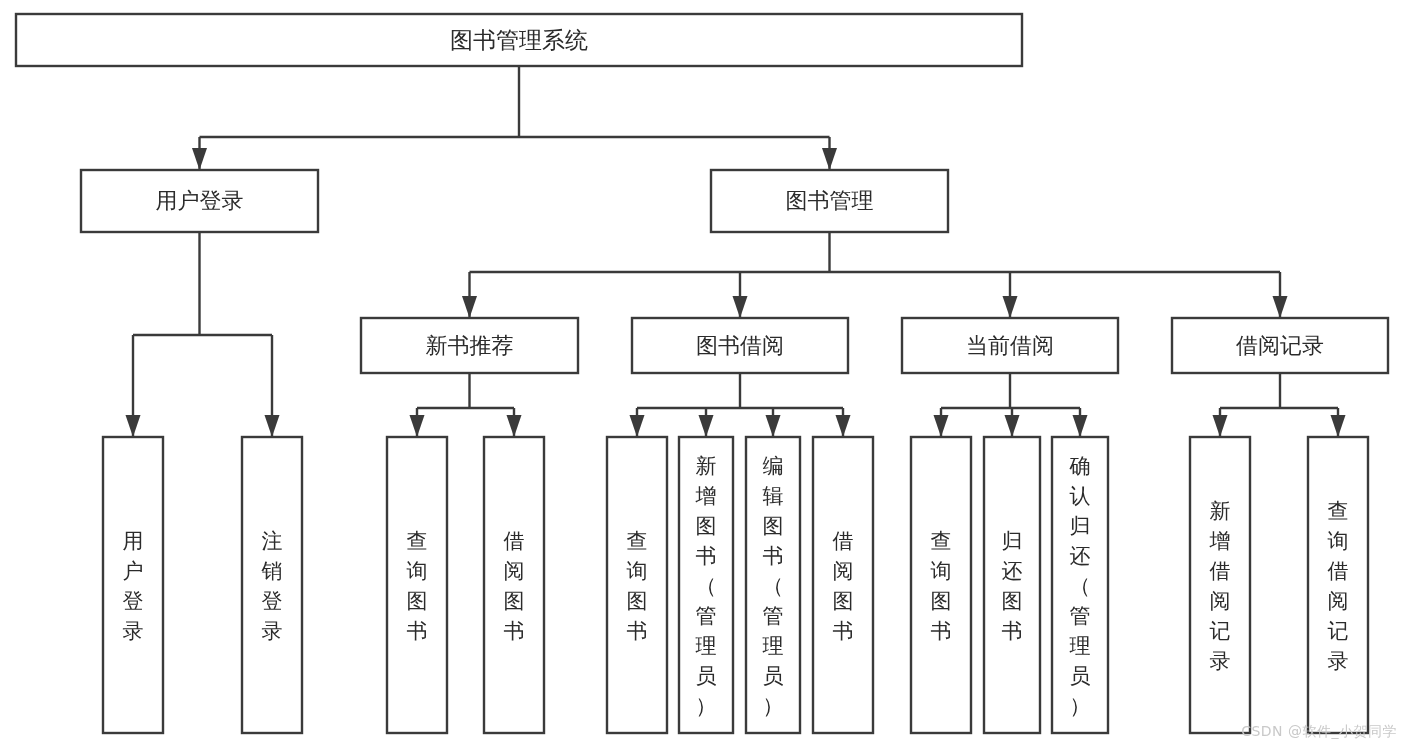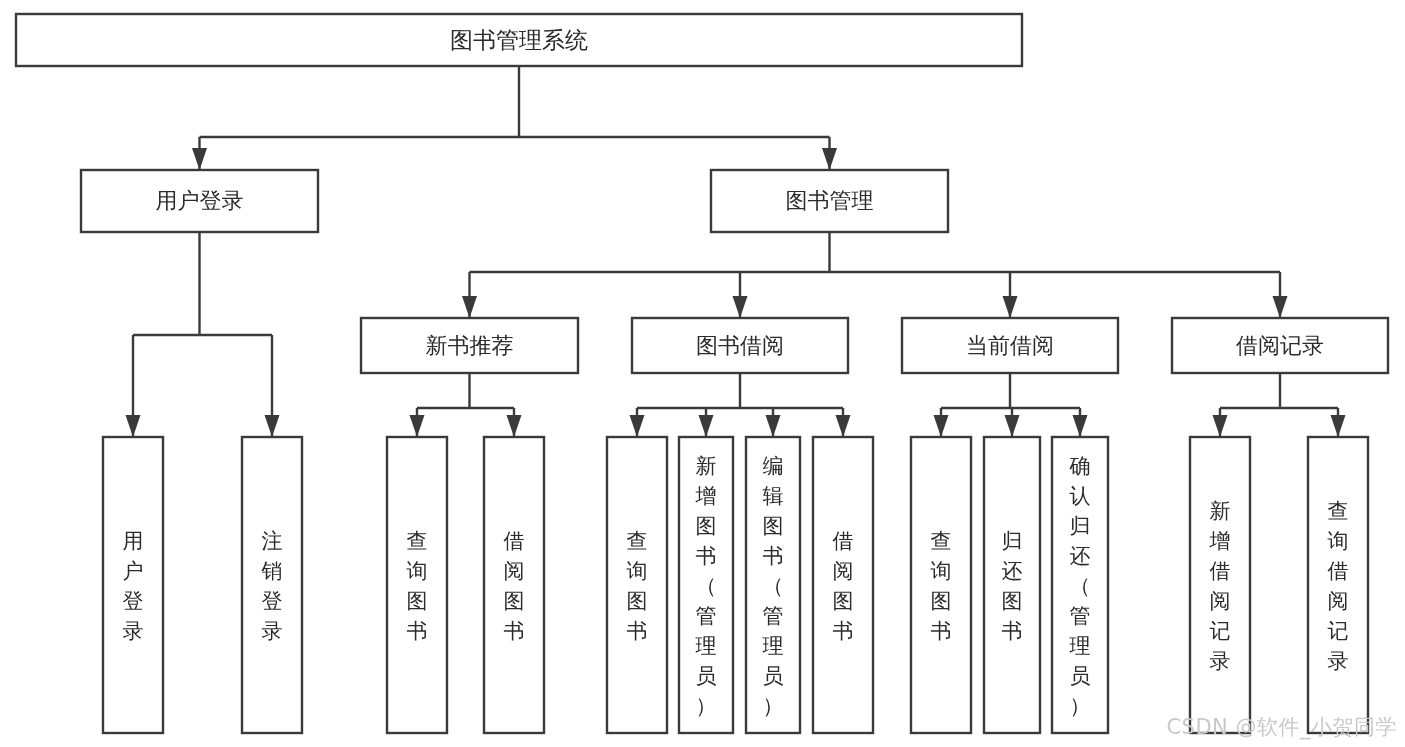--- a/index.html
+++ b/index.html
@@ -57,21 +57,21 @@
   }
   .arrow-head {
     fill: #3a3a3a;
     stroke: none;
   }
   .watermark-text {
     position: absolute;
     right: 8px;
     bottom: 6px;
     font-family: "DejaVu Sans", "Liberation Sans", sans-serif;
-    font-size: 21px;
+    font-size: 14px;
     color: #c9c9c9;
     letter-spacing: 0.5px;
     white-space: nowrap;
     user-select: none;
   }
 </style>
 </head>
 <body>
 
 <div id="diagram-root">

